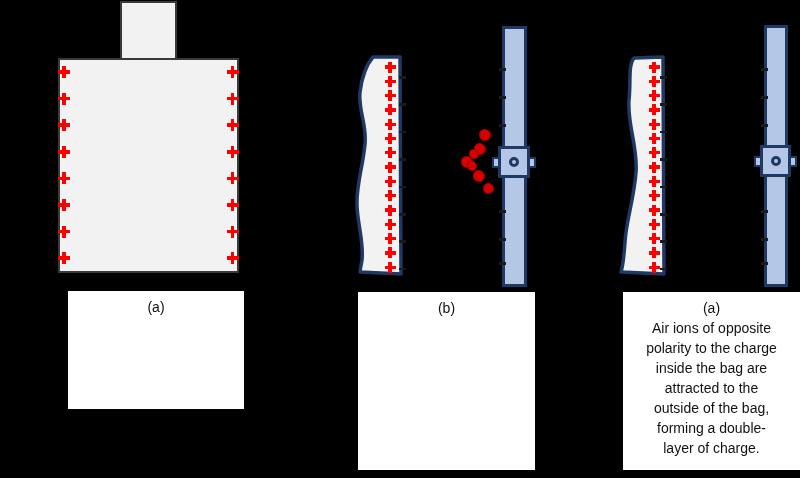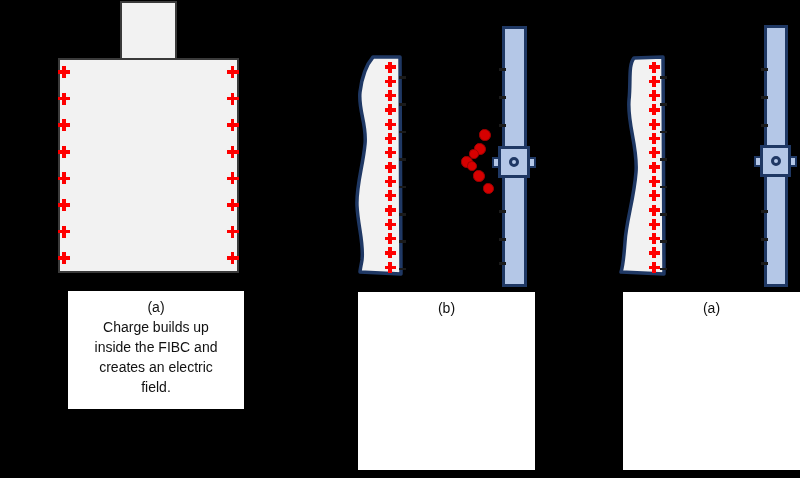--- a/index.html
+++ b/index.html
@@ -150,25 +150,28 @@
       <div class="minus" style="left: 499px; top: 210px; width: 7px; height: 2.5px;"></div>
       <div class="minus" style="left: 761px; top: 210px; width: 7px; height: 2.5px;"></div>
       <div class="minus" style="left: 499px; top: 238px; width: 7px; height: 2.5px;"></div>
       <div class="minus" style="left: 761px; top: 238px; width: 7px; height: 2.5px;"></div>
       <div class="minus" style="left: 499px; top: 262px; width: 7px; height: 2.5px;"></div>
       <div class="minus" style="left: 761px; top: 262px; width: 7px; height: 2.5px;"></div>
     </div>
 
   <div class="caption" style="left:67px;top:290px;width:168px;height:112px">
     <div class="cap-label">(a)</div>
-    <div class="cap-text">Charge builds up
-inside the FIBC and
-creates an electric
-field.</div>
   </div>
   <div class="caption" style="left:357px;top:291px;width:169px;height:172px">
     <div class="cap-label">(b)</div>
   </div>
   <div class="caption" style="left:622px;top:291px;width:169px;height:172px">
     <div class="cap-label">(a)</div>
+    <div class="cap-text">Air ions of opposite
+polarity to the charge
+inside the bag are
+attracted to the
+outside of the bag,
+forming a double-
+layer of charge.</div>
   </div>
 
 </div>
 
 </body></html>

